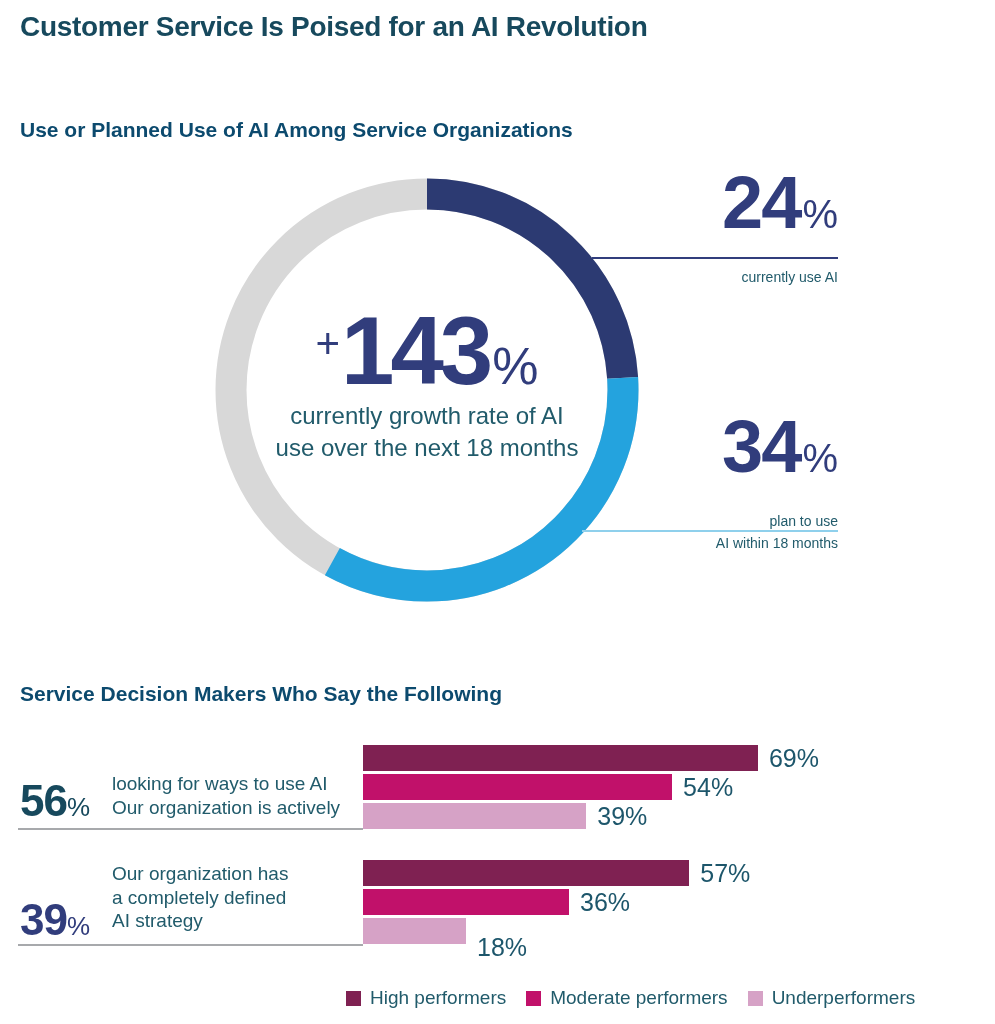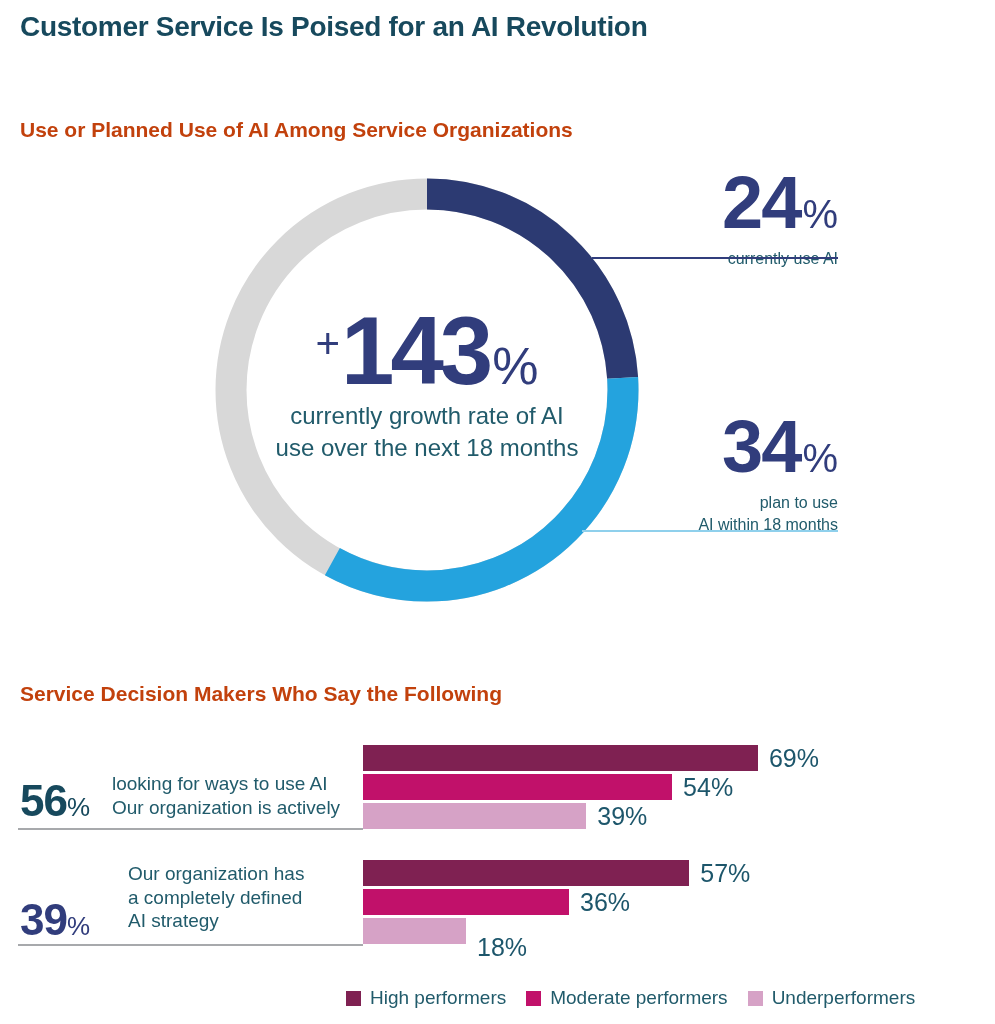--- a/index.html
+++ b/index.html
@@ -1,52 +1,52 @@
 <!DOCTYPE html>
 <html><head>
 <meta charset="utf-8">
 <style>
   * { margin:0; padding:0; box-sizing:border-box; }
   body { background:#ffffff; font-family:"Liberation Sans", sans-serif; }
   .canvas { position:relative; width:995px; height:1024px; background:#ffffff; overflow:hidden; }
 
   .page-title { position:absolute; left:20px; top:11px; font-size:28px; font-weight:bold; color:#17495d; letter-spacing:-0.3px; }
-  .sec-heading { position:absolute; left:20px; font-size:21px; font-weight:bold; color:#c2410c; }
+  .sec-heading { position:absolute; left:20px; font-size:21px; font-weight:bold; color:#0c4a6e; }
   .sec1 { top:118px; }
   .sec2 { top:682px; }
 
   .donut-svg { position:absolute; left:214px; top:177px; width:426px; height:426px; }
   .donut-svg circle { fill:none; }
 
   .donut-center-num { position:absolute; left:214px; top:308px; width:426px; text-align:center; color:#313d7c; white-space:nowrap; }
   .plus { display:inline-block; font-size:42px; font-weight:normal; position:relative; top:-26px; margin-right:1px; }
   .big-digits { font-size:96px; font-weight:bold; letter-spacing:-4px; line-height:86px; }
   .big-pct { font-size:52px; font-weight:normal; letter-spacing:0; margin-left:3px; }
   .donut-caption { position:absolute; left:214px; top:400px; width:426px; text-align:center; font-size:24px; line-height:32px; color:#215b6b; }
 
   .callout { position:absolute; right:157px; text-align:right; }
   .callout-current { top:172px; }
   .callout-planned { top:416px; }
   .co-digits { font-size:74px; font-weight:bold; color:#313d7c; letter-spacing:-2px; line-height:62px; }
   .co-pct { font-size:40px; font-weight:normal; letter-spacing:0; margin-left:2px; }
-  .co-label { font-size:16px; line-height:22px; color:#215b6b; margin-top:3px; }
+  .co-label { font-size:14px; line-height:22px; color:#215b6b; margin-top:21px; }
   .leader-line { position:absolute; height:0; }
   .leader-current { left:592px; top:257px; width:246px; border-top:2px solid #313d7c; }
   .leader-planned { left:582px; top:530px; width:256px; border-top:2px solid #8fd0ec; }
 
   .group-total { position:absolute; left:20px; color:#17495d; white-space:nowrap; }
   .gt1 { top:783px; }
   .gt2 { top:902px; color:#313d7c; }
   .gt-digits { font-size:44px; font-weight:bold; line-height:36px; letter-spacing:-1px; }
   .gt-pct { font-size:26px; font-weight:normal; }
   .gt2 .gt-digits, .gt2 .gt-pct { color:#313d7c; }
 
   .statement { position:absolute; left:112px; font-size:19px; line-height:23.5px; color:#215b6b; }
   .st1 { top:772px; }
-  .st2 { top:862px;margin-left:16px; }
+  .st2 { top:862px; }
 
   .group-rule { position:absolute; left:18px; width:345px; height:0; border-top:2px solid #a7a9ac; }
   .rule1 { top:828px; }
   .rule2 { top:944px; }
 
   .hbar { position:absolute; height:26px; }
   .hbar-label { position:absolute; height:26px; line-height:27px; font-size:25px; color:#1d566b; white-space:nowrap; }
 
   .legend { position:absolute; left:346px; top:987px; display:flex; align-items:center; gap:20px; }
   .legend-item { display:flex; align-items:center; gap:9px; }

